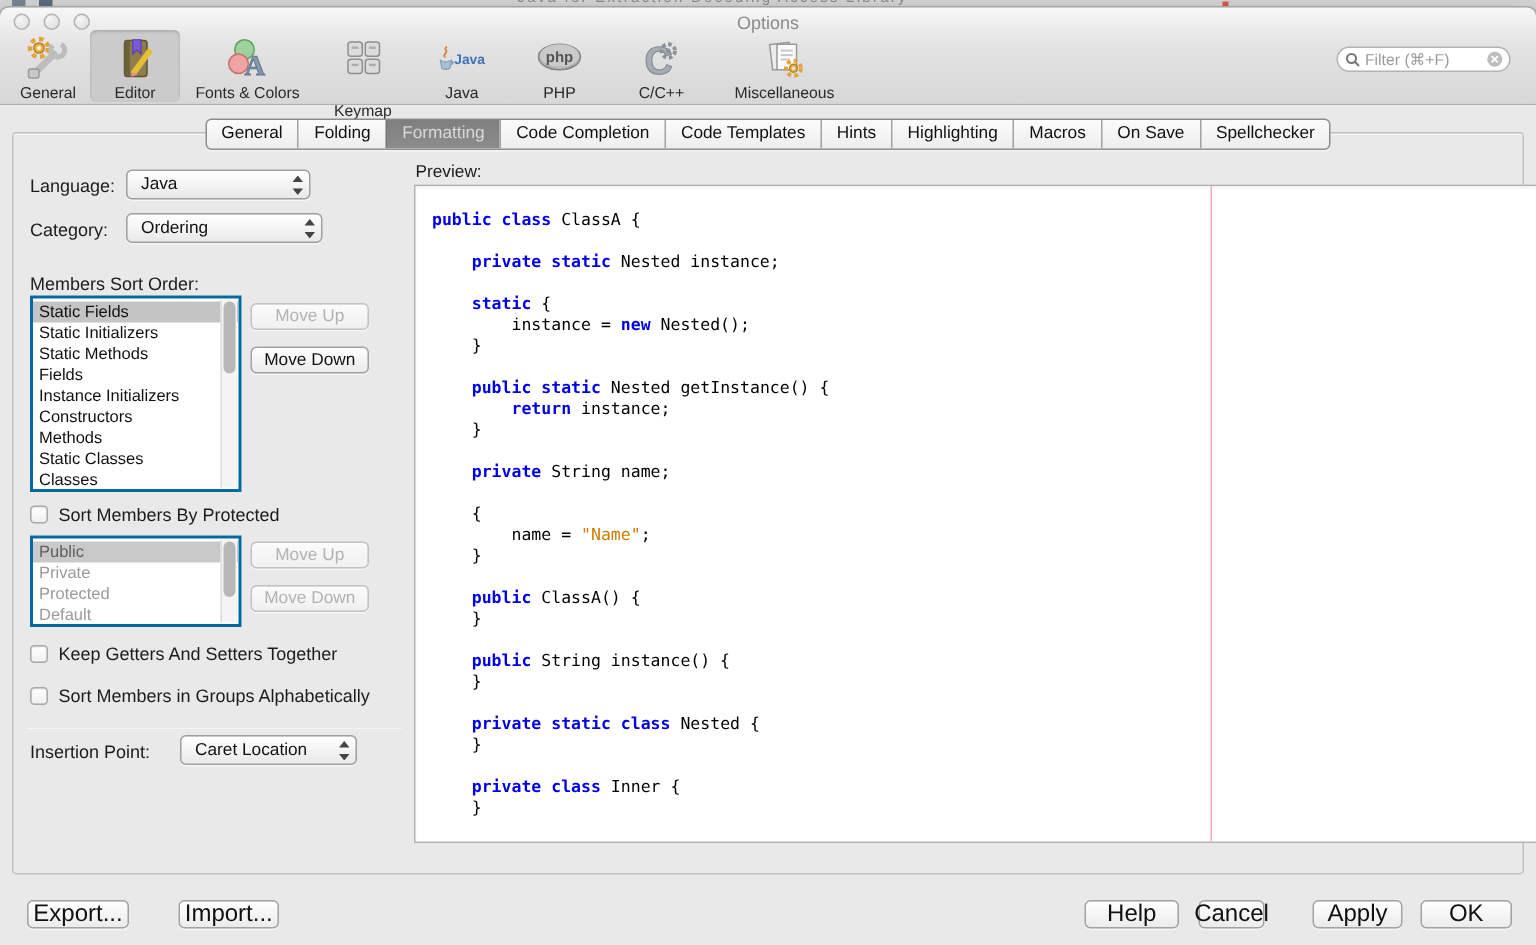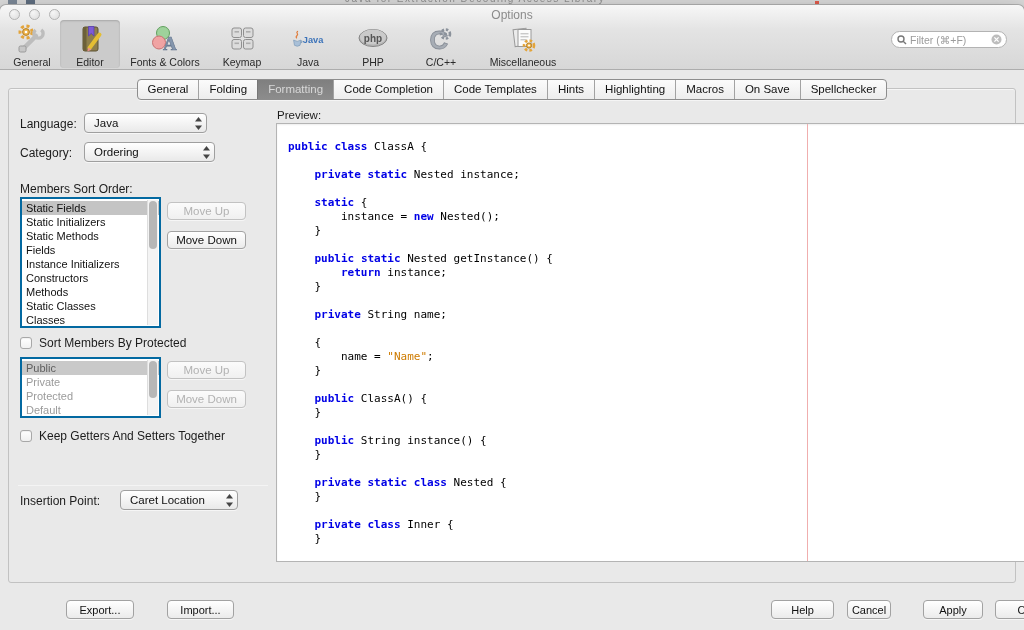--- a/index.html
+++ b/index.html
@@ -65,21 +65,21 @@
   .listbox.disabled li { color:#9b9b9b; }
   .listbox.disabled li.sel { background:#c9c9c9; color:#5e5e5e; }
   .lb-scroll { position:absolute; top:1px; right:1px; bottom:1px; width:11px; background:#f4f4f4; border-left:1px solid #dedede; }
   .lb-thumb { position:absolute; left:1px; right:1px; border-radius:5px; background:#b7b7b7; }
 
   
   .btn { position:absolute; height:18px; border:1px solid #a2a2a2; border-radius:4px;
          background:linear-gradient(#ffffff,#ebebeb); font-size:11.5px; color:#111;
          display:flex; align-items:center; justify-content:center; box-shadow:0 1px 0 rgba(255,255,255,.6); }
   .btn.disabled { color:#b2b2b2; border-color:#c2c2c2; background:linear-gradient(#fbfbfb,#f0f0f0); }
-  .btn.big { height:19px; font-size:11px;margin-left:48px; }
+  .btn.big { height:19px; font-size:16px; }
 
   
   .cbrow { position:absolute; display:flex; align-items:center; gap:7px; }
   .cbox { width:12px; height:12px; border:1px solid #a8a8a8; border-radius:3px; background:linear-gradient(#fff,#f0f0f0);
           box-shadow:inset 0 1px 1px rgba(0,0,0,.06); }
   .cblabel { font-size:12px; color:#1c1c1c; }
 
   .sep { position:absolute; left:18px; width:250px; height:1px; background:#d0d0d0; border-bottom:1px solid #f4f4f4; }
 
   
@@ -149,21 +149,21 @@
         <div class="tb-item" style="width:90px;">
           <span class="tb-icon">
             <svg width="32" height="32" viewBox="0 0 32 32">
               <circle cx="14" cy="10" r="6.5" fill="#9ed29b" stroke="#61a05e"></circle>
               <circle cx="10" cy="19.5" r="6.5" fill="#f0a3a3" stroke="#c87272"></circle>
               <text x="14" y="27" font-size="19" font-weight="bold" font-family="Liberation Serif, serif" fill="#8496ad" stroke="#62738c" stroke-width=".6">A</text>
             </svg>
           </span>
           <span class="tb-label">Fonts &amp; Colors</span>
         </div>
-        <div class="tb-item" style="width:64px;">
+        <div class="tb-item" style="width:64px;gap:12px;">
           <span class="tb-icon">
             <svg width="32" height="32" viewBox="0 0 32 32">
               <g fill="#dcdcdc" stroke="#8f8f8f">
                 <rect x="6" y="5" width="9.5" height="9.5" rx="2"></rect>
                   <rect x="17.5" y="5" width="9.5" height="9.5" rx="2"></rect>
                 <rect x="6" y="16.5" width="9.5" height="9.5" rx="2"></rect>
                   <rect x="17.5" y="16.5" width="9.5" height="9.5" rx="2"></rect>
               </g>
               <g fill="#adadad">
                 <rect x="8.5" y="8" width="4.5" height="1.6"></rect>
@@ -318,20 +318,24 @@
           <div class="lb-thumb" style="top:1px; height:37px;"></div>
         </div>
     </div>
     <div class="btn disabled" style="left:167px; top:356px; width:79px;">Move Up</div>
     <div class="btn disabled" style="left:167px; top:385px; width:79px;">Move Down</div>
 
     <div class="cbrow" style="left:20px; top:424px;">
       <span class="cbox"></span>
       <span class="cblabel">Keep Getters And Setters Together</span>
     </div>
+    <div class="cbrow" style="left:20px; top:452px;">
+      <span class="cbox"></span>
+      <span class="cblabel">Sort Members in Groups Alphabetically</span>
+    </div>
 
     <div class="sep" style="top:480px;"></div>
 
     <span class="lbl" style="left:20px; top:489px;">Insertion Point:</span>
     <div class="popup" style="left:120px; top:485px; width:118px;">
       <span class="popup-label">Caret Location</span>
       <span class="popup-arrows">
         <svg width="7" height="13" viewBox="0 0 7 13">
             <path d="M3.5 0 L7 4.4 H0 z" fill="#444"></path>
             <path d="M0 8.6 H7 L3.5 13 z" fill="#444"></path>

